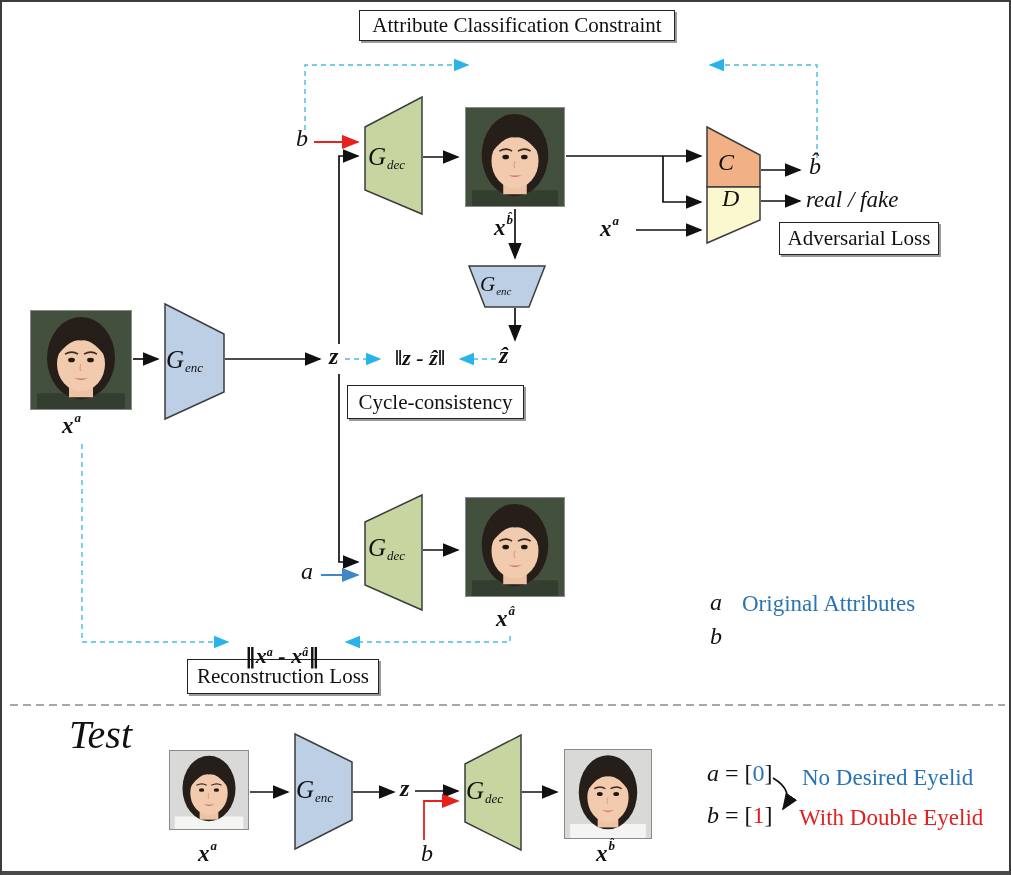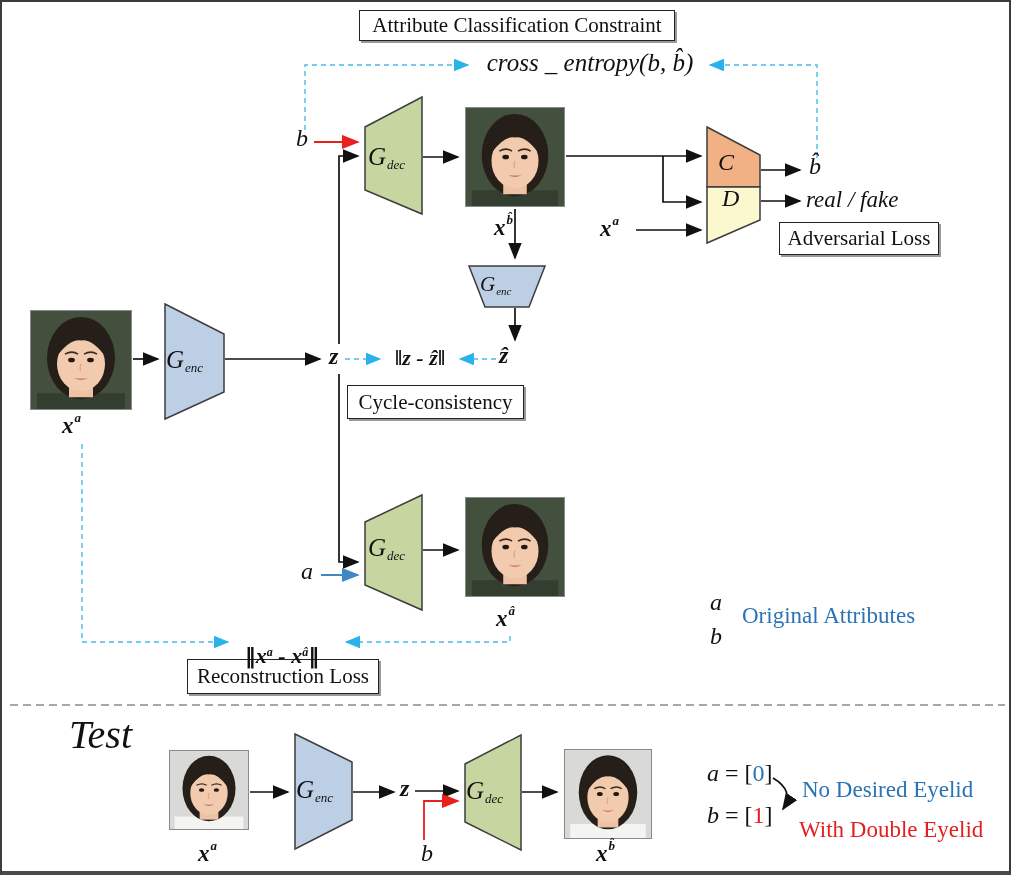--- a/index.html
+++ b/index.html
@@ -23,21 +23,21 @@
   .gl.small .gsub{font-size:11px;}
   .bx{position:absolute; background:#fff; border:1.5px solid #222;
       box-shadow:2px 2px 0 #9a9a9a; display:flex; align-items:center; justify-content:center;
       font-size:21px; box-sizing:border-box;}
   .formula{position:absolute; font-style:italic; text-align:center; white-space:nowrap;}
   .bars{font-family:"DejaVu Sans","DejaVu Serif",serif; font-weight:bold; font-style:normal;}
   .fsup{font-size:12px; position:relative; top:-7px;}
   .zbg{background:#fff; padding:0 3px;}
   .blue{color:#2a74b5;}
   .red{color:#e32020;}
-  .legend-text{position:absolute; font-size:23px; white-space:nowrap;margin-top:12px;}
+  .legend-text{position:absolute; font-size:23px; white-space:nowrap;}
   .tl-row{position:absolute; font-size:24px; white-space:nowrap;}
   .tl-row .it{font-size:24px;}
   .face{position:absolute; border:1px solid #8a8a8a; box-sizing:border-box;}
   .face svg{display:block; width:100%; height:100%;}
 </style>
 </head>
 <body>
 
 <div id="stage">
 
@@ -156,21 +156,20 @@
   </div>
   <div class="bx" style="left:345px;top:383px;width:177px;height:34px;">
     <span>Cycle-consistency</span>
   </div>
   <div class="bx" style="left:185px;top:657px;width:192px;height:35px;">
     <span>Reconstruction Loss</span>
   </div>
 
   <div class="lab it" style="left:67px;top:712px;font-size:40px;">Test</div>
 
-  <div class="formula" style="left:468px;top:47px;width:240px;font-size:25px;">cross _ entropy(b, b̂)</div>
   <div class="formula" style="left:384px;top:343px;width:68px;font-size:22px;font-weight:bold;">‖z - ẑ‖</div>
   <div class="formula" style="left:232px;top:621px;width:96px;font-size:22px;font-weight:bold;margin-top:20px;">
     <span class="bars">‖</span><span>x</span><span class="fsup">a</span><span> - </span><span>x</span><span class="fsup">â</span><span class="bars">‖</span>
   </div>
 
   <div class="gl" style="left:366px;top:141px;width:56px;">
     <span>G</span><span class="gsub">dec</span>
   </div>
   <div class="gl" style="left:164px;top:344px;width:58px;">
     <span>G</span><span class="gsub">enc</span>

